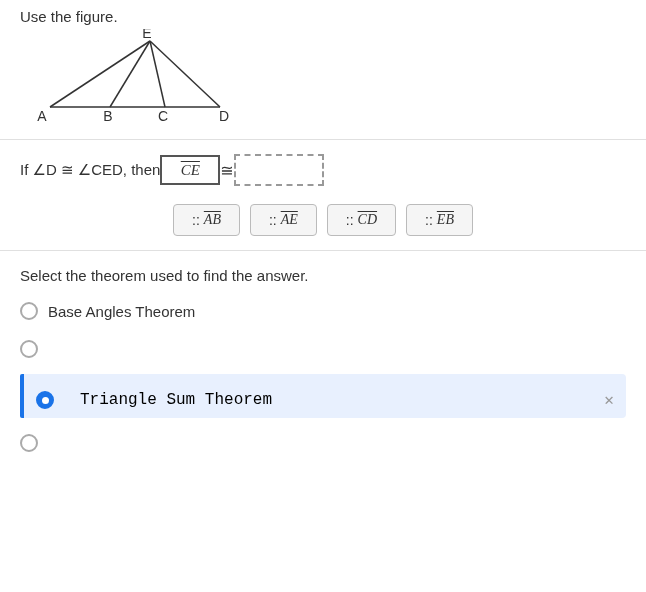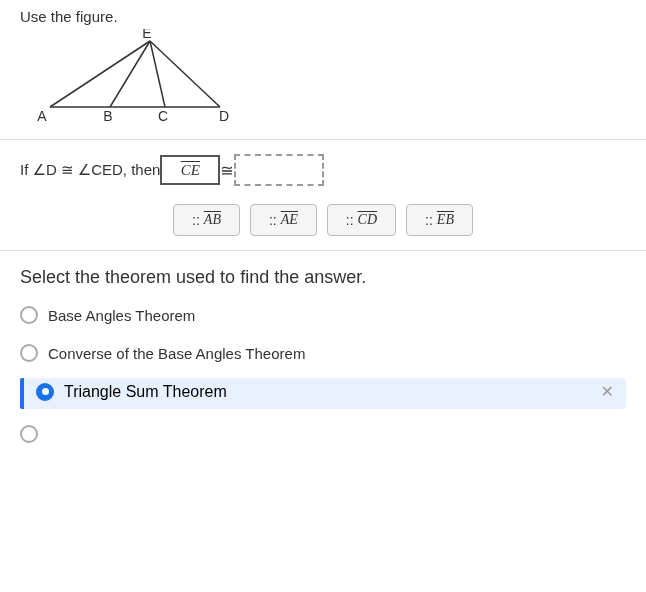--- a/index.html
+++ b/index.html
@@ -106,21 +106,21 @@
       gap: 4px;
       color: #333;
     }
 
     
     .theorem-section {
       padding: 16px 20px 10px 20px;
     }
 
     .theorem-title {
-      font-size: 18px;
+      font-size: 15px;
       color: #333;
       margin-bottom: 14px;
     }
 
     .radio-option {
       display: flex;
       align-items: center;
       gap: 10px;
       margin-bottom: 12px;
       font-size: 15px;
@@ -167,27 +167,28 @@
       left: 0;
       top: 0;
       bottom: 0;
       width: 4px;
       background: #1a73e8;
       border-radius: 2px;
     }
 
     .selected-wrapper {
       background: #e8f0fe;
-      padding: 4px 12px 8px 16px;
-      display: flex;
-      align-items: center;
-      gap: 10px;
+      padding: 16px 12px 8px 16px;
+      display: flex;
+      align-items: center;
+      gap: 26px;
       border-radius: 4px;
       position: relative;
       margin-bottom: 12px;
+      font-family: Liberation Mono, monospace;
     }
 
     .selected-wrapper .left-bar {
       border-radius: 2px 0 0 2px;
     }
   </style>
 </head>
 <body>
 
 <div class="page">
@@ -248,21 +249,20 @@
   <div class="theorem-section">
     <div class="theorem-title">Select the theorem used to find the answer.</div>
 
     <div class="radio-option">
       <div class="radio-circle"></div>
       <span>Base Angles Theorem</span>
     </div>
 
     <div class="radio-option">
       <div class="radio-circle"></div>
-      <span>Converse of the Base Angles Theorem</span>
     </div>
 
     <div class="selected-wrapper">
       <div class="left-bar"></div>
       <div class="radio-circle active"></div>
       <span>Triangle Sum Theorem</span>
       <span class="x-mark">✕</span>
     </div>
 
     <div class="radio-option">

